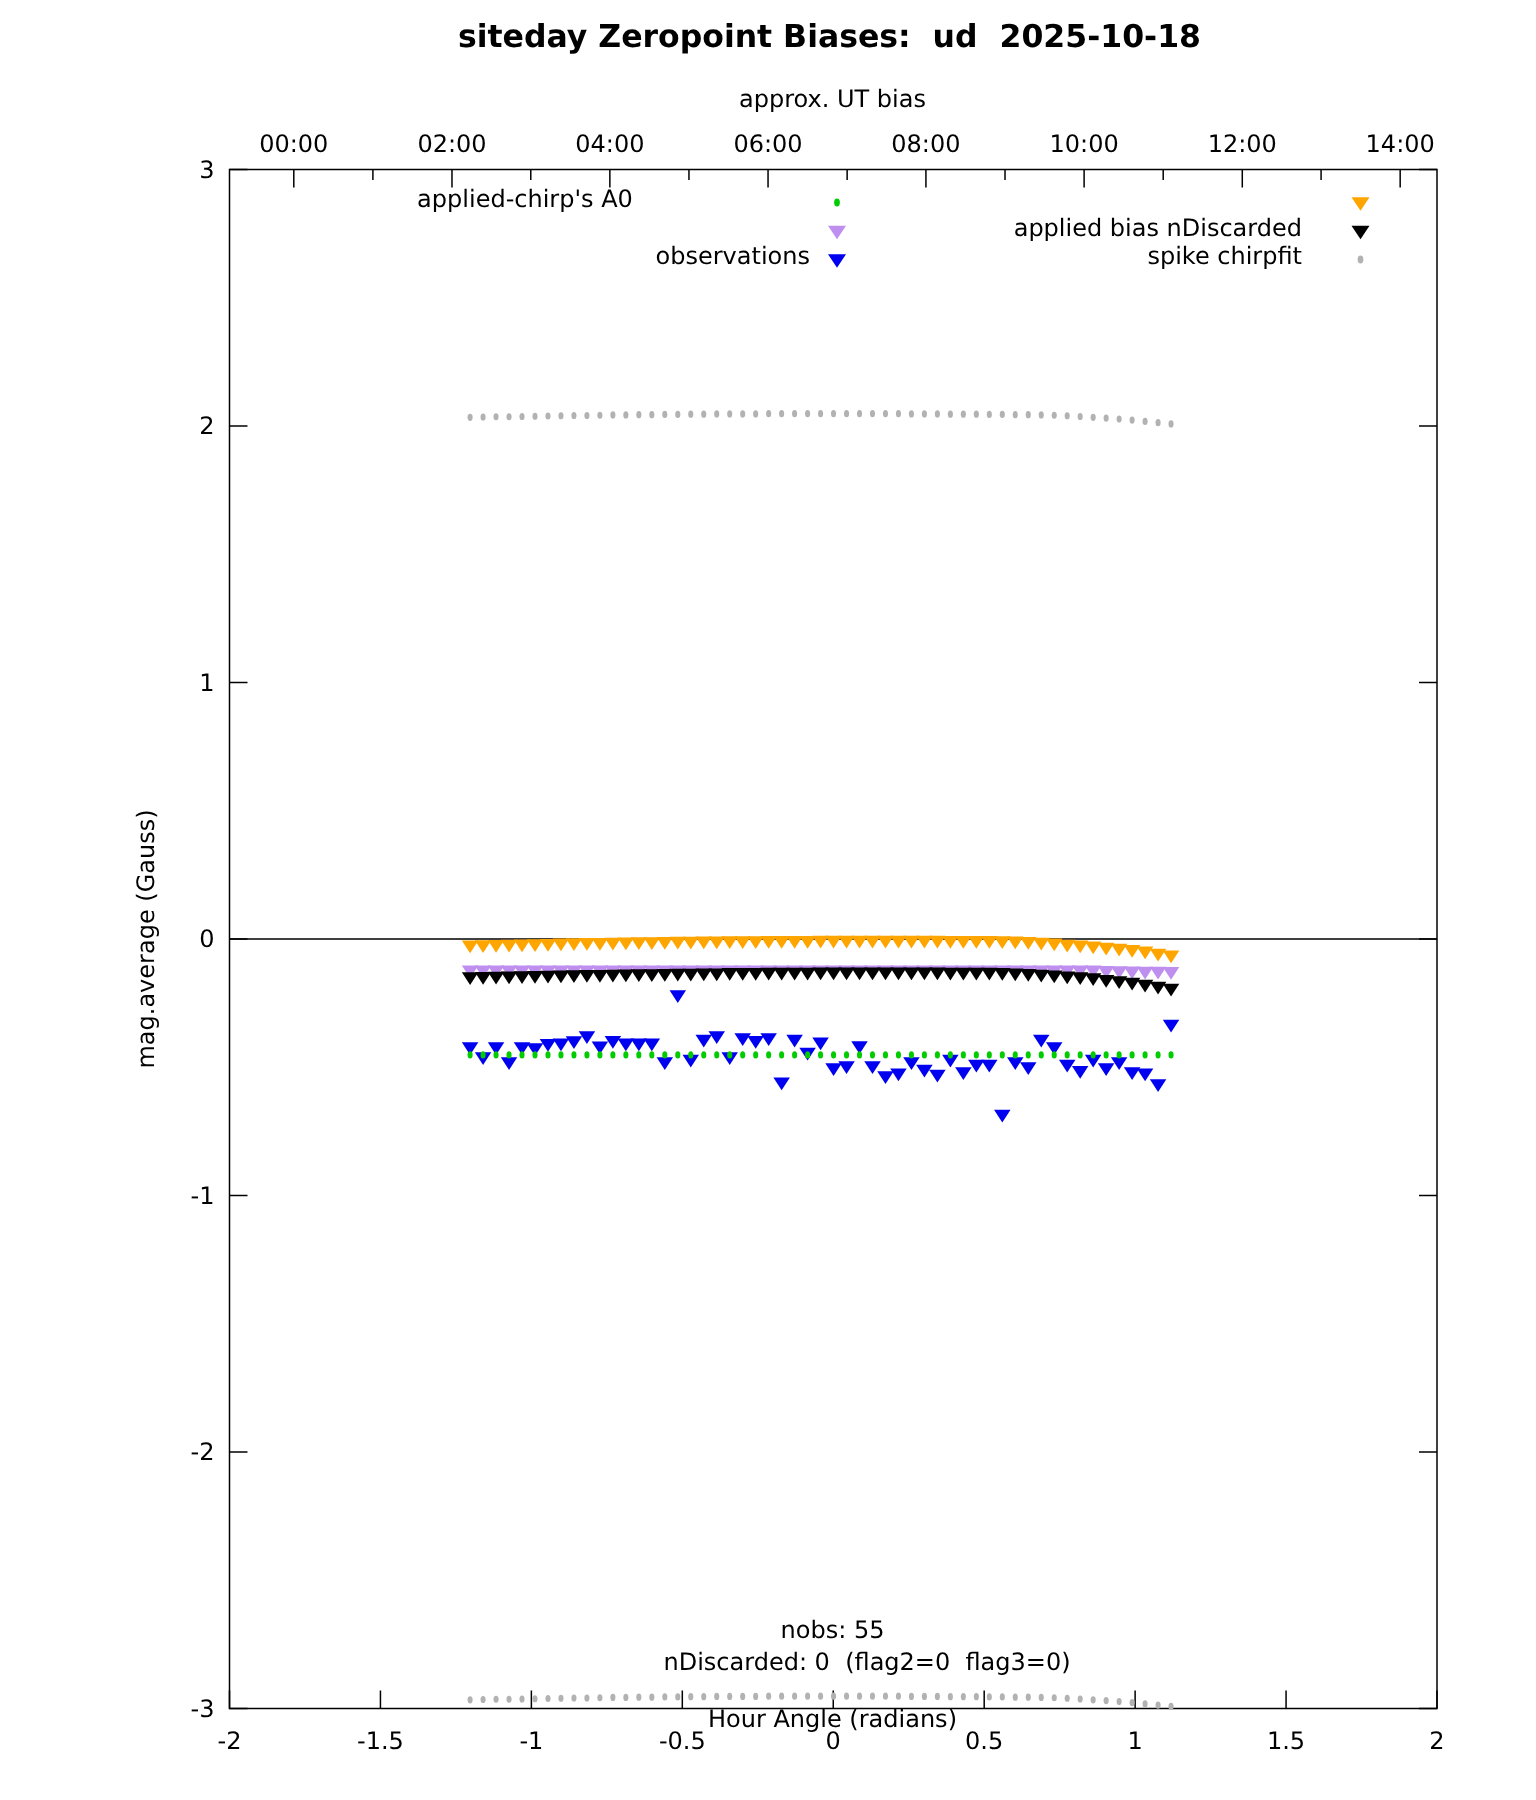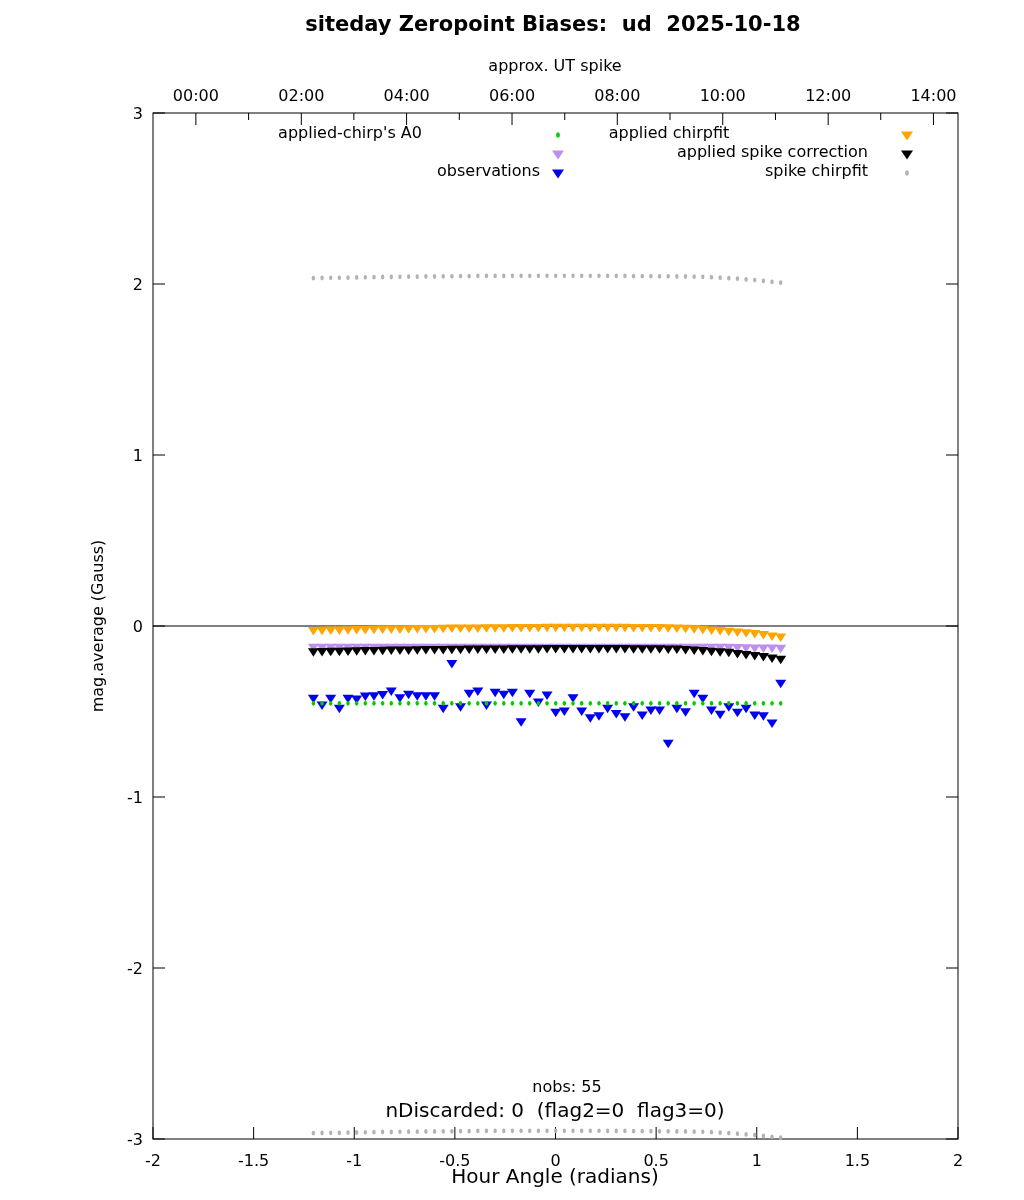--- a/index.html
+++ b/index.html
@@ -1,39 +1,39 @@
 <!DOCTYPE html>
 <html><head>
 <meta charset="utf-8">
 <style>
   html,body{margin:0;padding:0;background:#ffffff;}
   .canvas{position:relative;width:1024px;height:1200px;background:#fff;
           font-family:"DejaVu Sans", sans-serif;color:#000;overflow:hidden;}
   .txt{position:absolute;white-space:pre;}
   .title{font-size:21px;font-weight:bold;left:553px;top:12px;transform:translateX(-50%);}
   .x2label{font-size:16px;left:555px;top:56px;transform:translateX(-50%);}
-  .xlabel{font-size:20px;left:555px;top:1164px;transform:translateX(-50%);}
+  .xlabel{font-size:16px;left:555px;top:1136px;transform:translateX(-50%);}
   .ylabel{font-size:16px;left:97px;top:626px;transform:translate(-50%,-50%) rotate(-90deg);}
-  .nobs1{font-size:16px;left:555px;top:1077px;transform:translateX(-50%);margin-left:12px;}
-  .nobs2{font-size:20px;left:555px;top:1098px;transform:translateX(-50%);}
+  .nobs1{font-size:16px;left:555px;top:1077px;transform:translateX(-50%);}
+  .nobs2{font-size:16px;left:578px;top:1098px;transform:translateX(-50%);}
   svg#plot{position:absolute;left:0;top:0;}
   .lgrow{position:absolute;font-size:16px;text-align:right;white-space:pre;}
   .lgmark{position:absolute;width:20px;height:14px;}
   .c1{left:160px;width:380px;}
   .c2{left:470px;width:398px;}
   .r0{top:123px;text-align:center;} .r1{top:142px;} .r2{top:161px;}
   .m0{top:127px;} .m1{top:146px;} .m2{top:165px;}
   .mc1{left:548px;} .mc2{left:897px;}
 </style>
 </head>
 <body>
 
 <div class="canvas">
   <div class="txt title">siteday Zeropoint Biases:  ud  2025-10-18</div>
-  <div class="txt x2label">approx. UT spike</div>
+  <div class="txt x2label">approx. UT bias</div>
 
   <svg id="plot" width="1024" height="1200" viewBox="0 0 1024 1200">
       <rect x="153" y="113" width="805" height="1026" fill="none" stroke="#000" stroke-width="1"></rect>
       <line x1="153" y1="626" x2="958" y2="626" stroke="#000" stroke-width="1"></line>
       <g>
         <line x1="153" y1="113" x2="165" y2="113" stroke="#000" stroke-width="1"></line>
         <line x1="958" y1="113" x2="946" y2="113" stroke="#000" stroke-width="1"></line>
         <text font-family="&quot;DejaVu Sans&quot;, sans-serif" font-size="16" fill="#000" x="143" y="118.5" text-anchor="end">3</text>
         <line x1="153" y1="284" x2="165" y2="284" stroke="#000" stroke-width="1"></line>
         <line x1="958" y1="284" x2="946" y2="284" stroke="#000" stroke-width="1"></line>
@@ -508,22 +508,21 @@
   <span class="lgmark mc1 m0"><svg width="20" height="14">
         <ellipse cx="10" cy="7" rx="1.9" ry="2.7" fill="#00cc00"></ellipse>
       </svg></span>
   <span class="lgmark mc1 m1"><svg width="20" height="14">
         <path d="M4 3.5 L16 3.5 L10 12.5 Z" fill="#bf8ff0"></path>
       </svg></span>
   <span class="lgmark mc1 m2"><svg width="20" height="14">
         <path d="M4 3.5 L16 3.5 L10 12.5 Z" fill="#0000f0"></path>
       </svg></span>
 
-  <div class="txt lgrow c2 r0">applied chirpfit</div>
-  <div class="txt lgrow c2 r1">applied spike correction</div>
+  <div class="txt lgrow c2 r1">applied bias nDiscarded</div>
   <div class="txt lgrow c2 r2">spike chirpfit</div>
   <span class="lgmark mc2 m0"><svg width="20" height="14">
         <path d="M4 3.5 L16 3.5 L10 12.5 Z" fill="#ffa500"></path>
       </svg></span>
   <span class="lgmark mc2 m1"><svg width="20" height="14">
         <path d="M4 3.5 L16 3.5 L10 12.5 Z" fill="#000000"></path>
       </svg></span>
   <span class="lgmark mc2 m2"><svg width="20" height="14">
         <ellipse cx="10" cy="7" rx="1.9" ry="2.7" fill="#b2b2b2"></ellipse>
       </svg></span>

